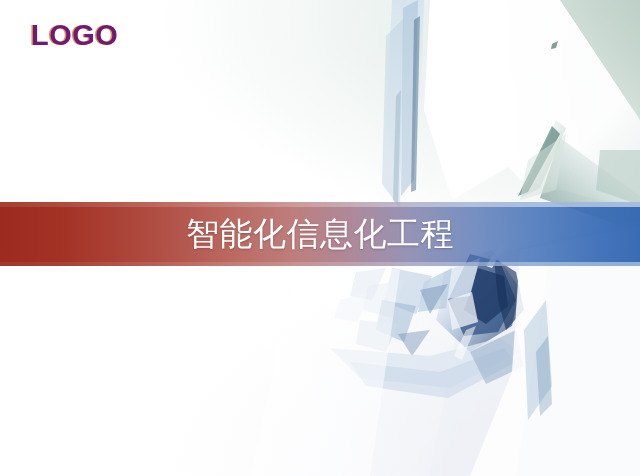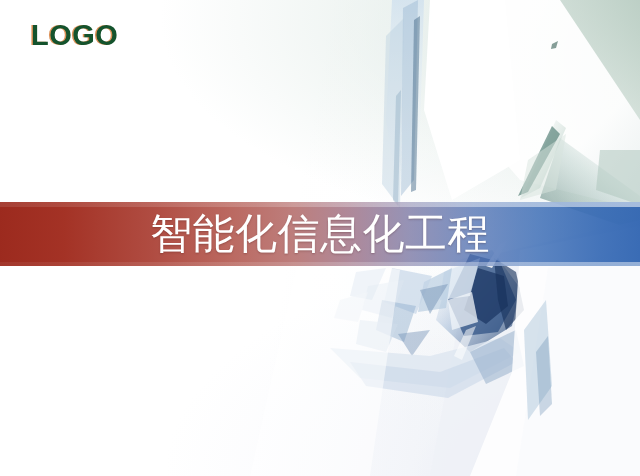--- a/index.html
+++ b/index.html
@@ -36,21 +36,21 @@
   .bg-art { width: 100%; height: 100%; display: block; }
 
   
   #logo {
     position: absolute;
     left: 31px;
     top: 20px;
     font-size: 29px;
     font-weight: bold;
     letter-spacing: 0.5px;
-    color: #14532d;
+    color: #701a75;
     text-shadow: -1.5px 0 0 rgba(214,124,56,0.85);
     line-height: 1.05;
     white-space: nowrap;
   }
 
   
   #banner {
     position: absolute;
     left: 0;
     top: 202px;
@@ -94,21 +94,21 @@
   #banner-title {
     position: absolute;
     left: 0;
     top: 0;
     width: 640px;
     height: 64px;
     display: flex;
     align-items: center;
     justify-content: center;
     font-family: "Liberation Serif", "DejaVu Serif", serif;
-    font-size: 42px;
+    font-size: 33px;
     letter-spacing: 0.5px;
     color: #ffffff;
     text-shadow: 0 1px 2px rgba(60,20,20,0.28);
     white-space: nowrap;
   }
 </style>
 </head>
 <body>
 
 <div id="slide">

